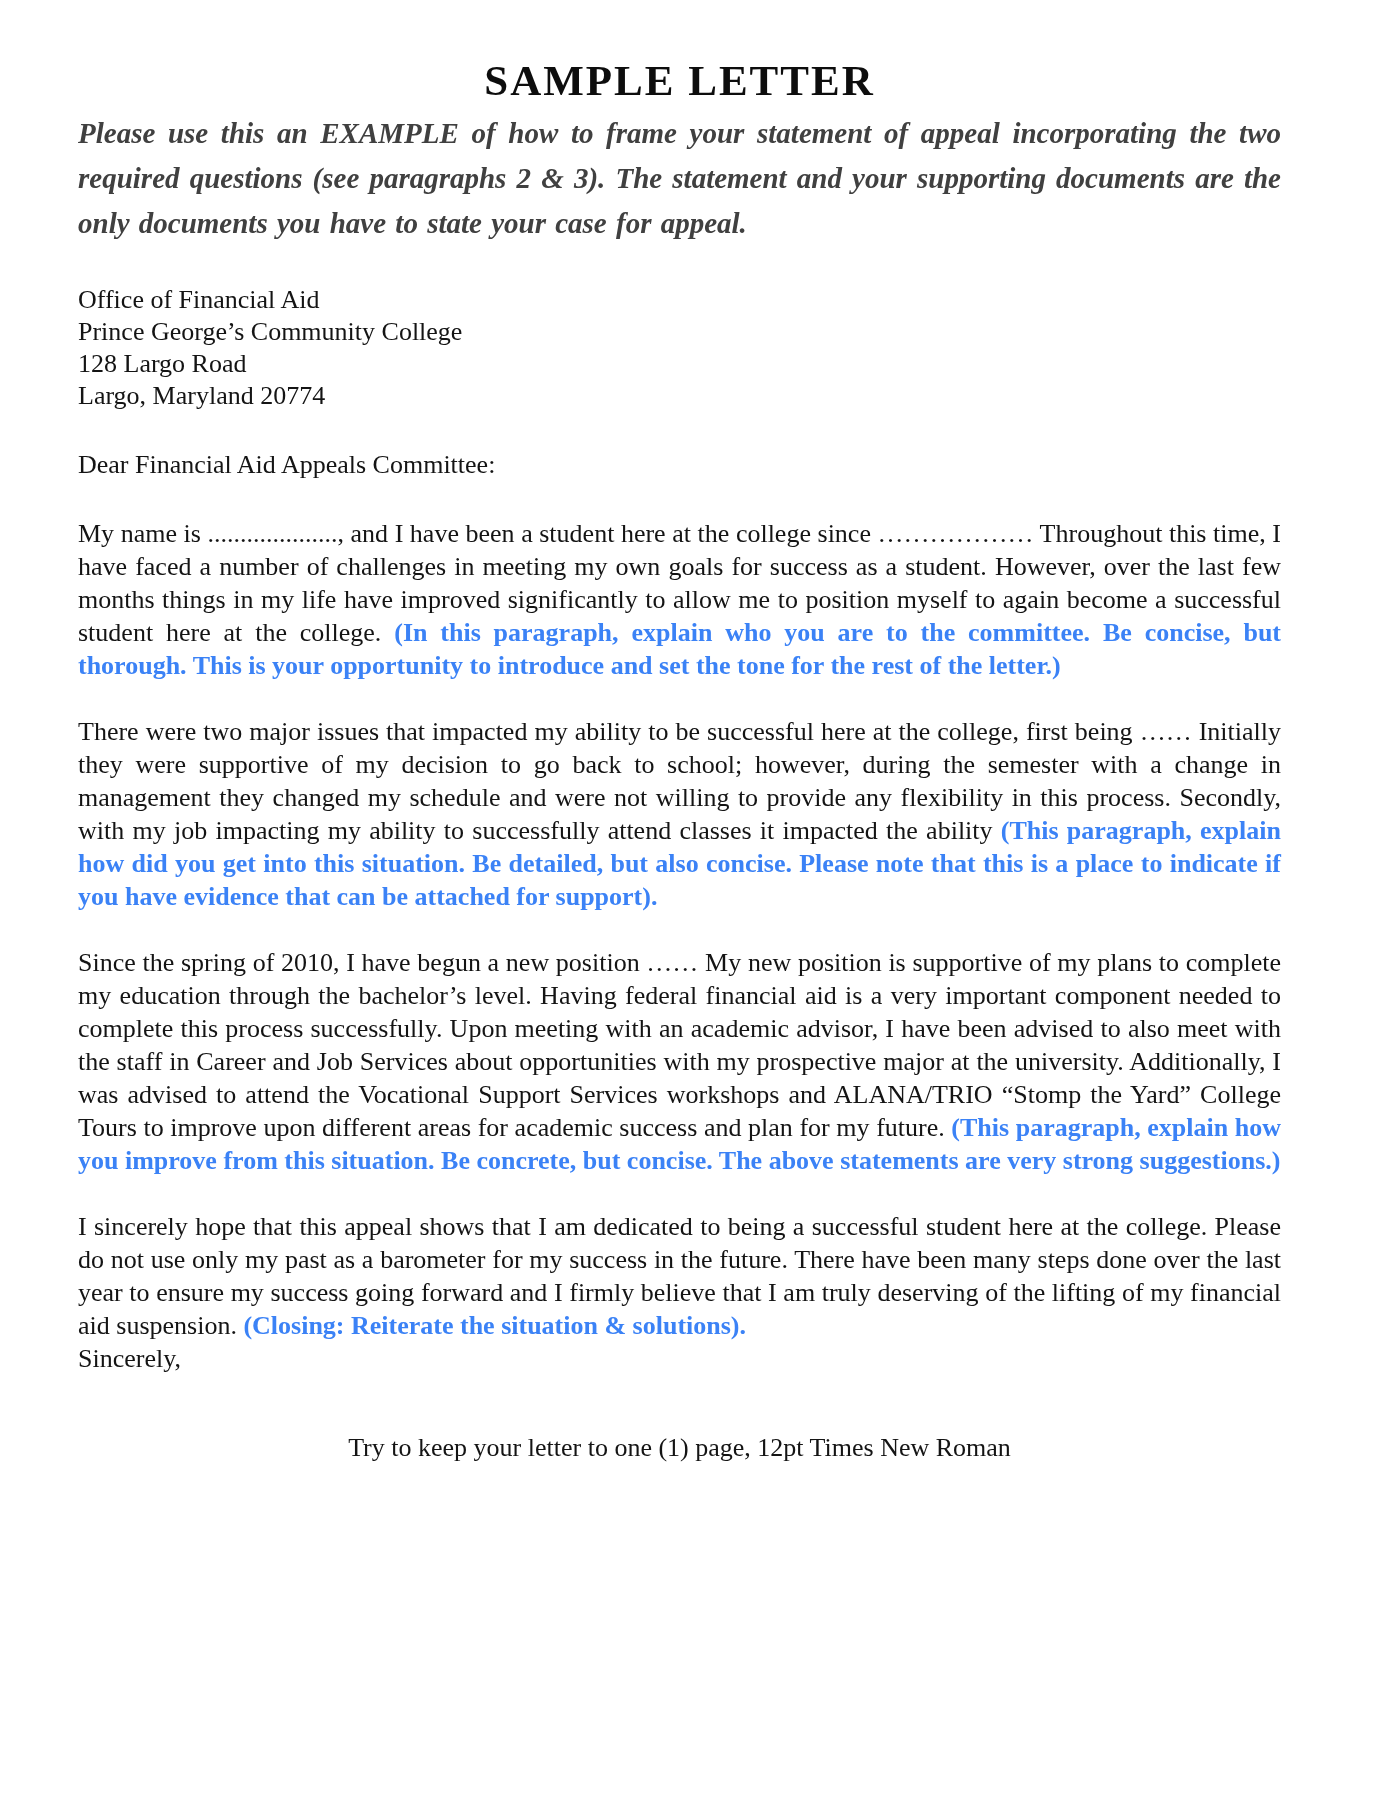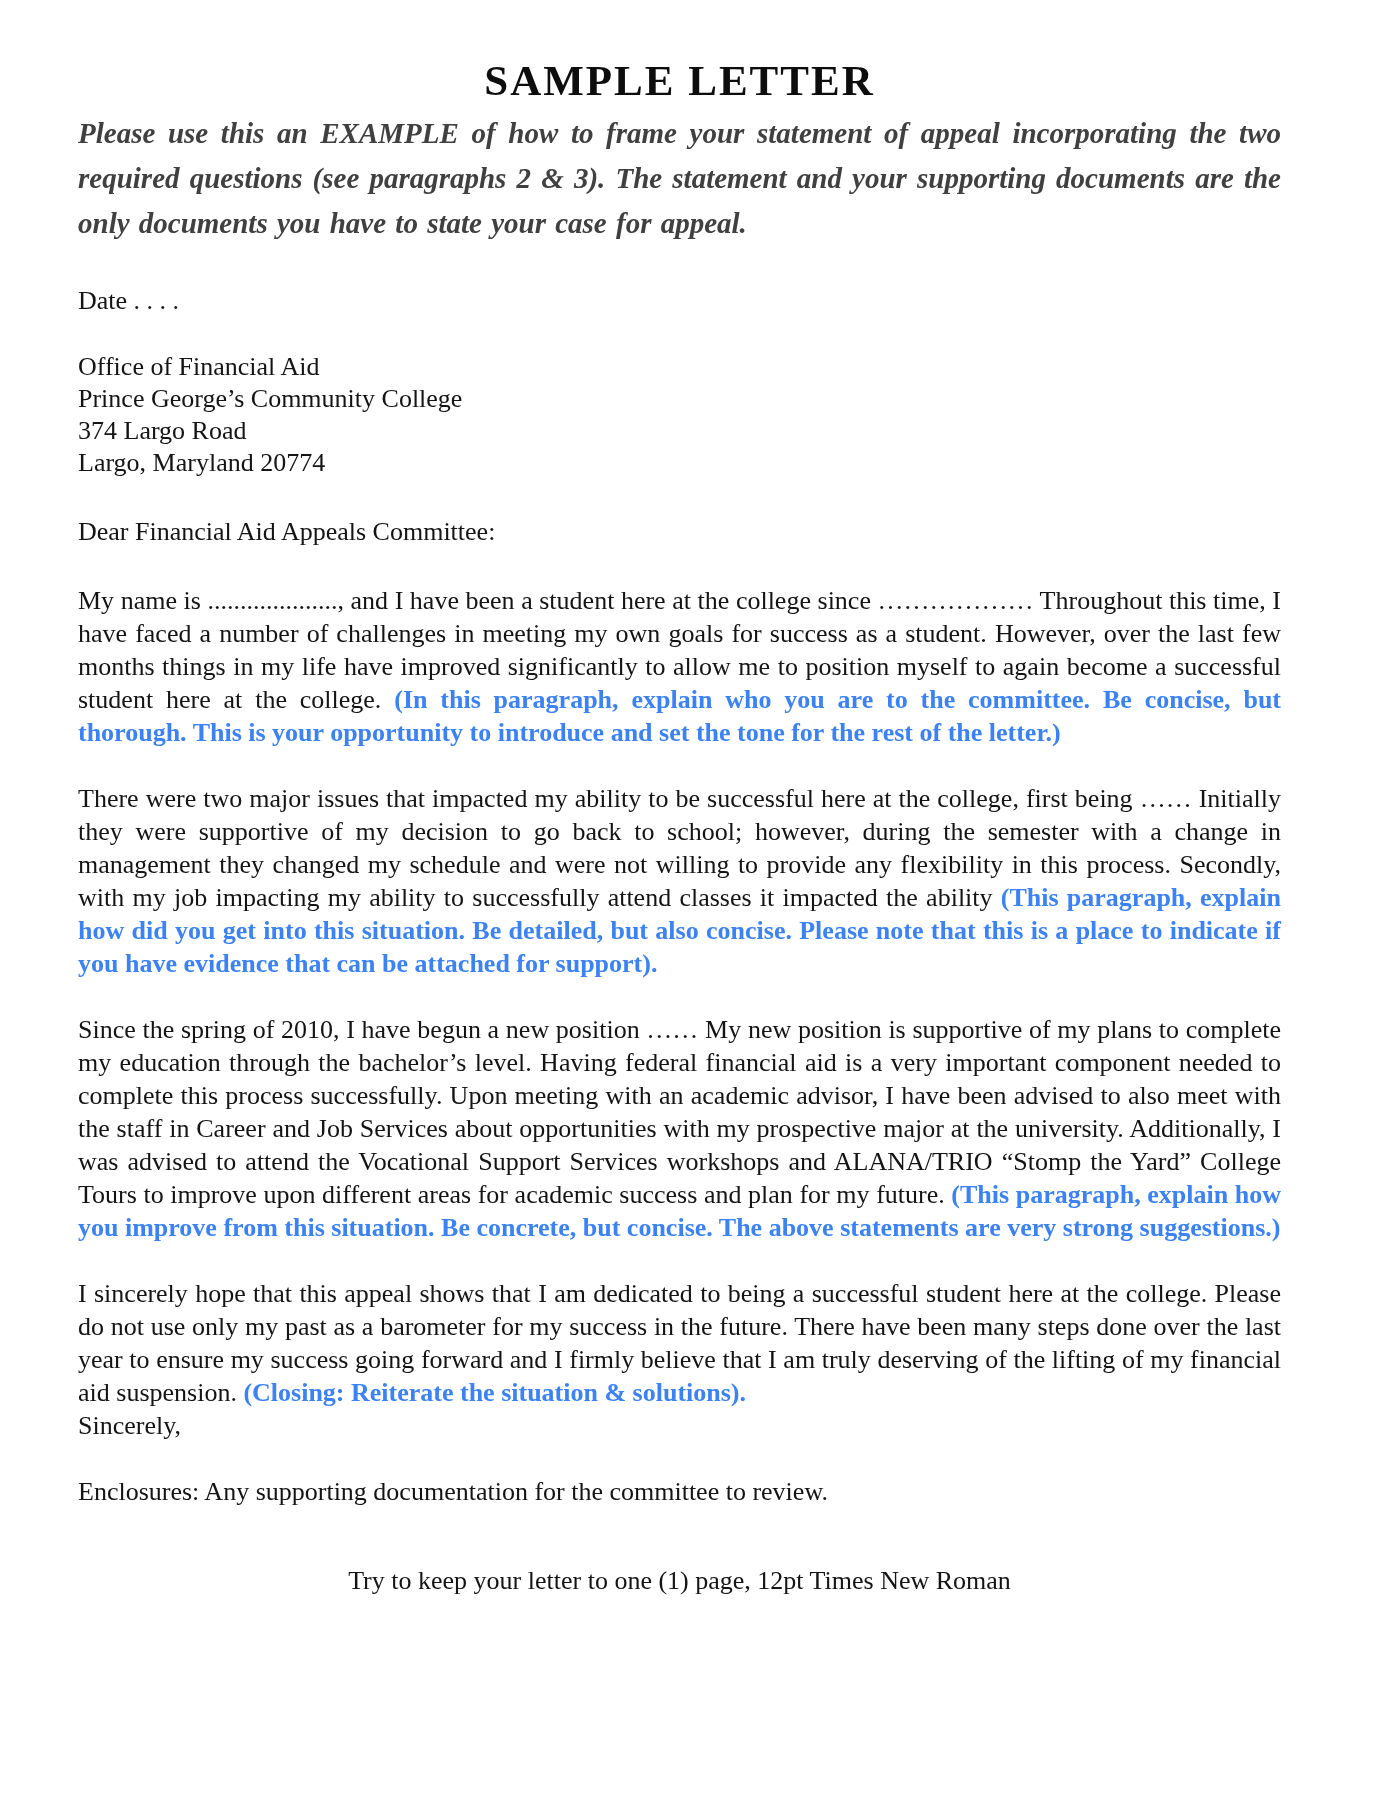--- a/index.html
+++ b/index.html
@@ -64,41 +64,39 @@
 </style>
 </head>
 <body>
 
 <div class="page">
 
   <h1 class="title">SAMPLE LETTER</h1>
 
   <p class="intro">Please use this an EXAMPLE of how to frame your statement of appeal incorporating the two required questions (see paragraphs 2 &amp; 3). The statement and your supporting documents are the only documents you have to state your case for appeal.</p>
 
-  <p class="line date-line">Date . . . .</p>
 
   <div class="address">
     <p class="line">Office of Financial Aid</p>
     <p class="line">Prince George’s Community College</p>
-    <p class="line">374 Largo Road</p>
+    <p class="line">128 Largo Road</p>
     <p class="line">Largo, Maryland 20774</p>
   </div>
 
   <p class="line salutation">Dear Financial Aid Appeals Committee:</p>
 
   <p class="para"><span>My name is ...................., and I have been a student here at the college since ……………… Throughout this time, I have faced a number of challenges in meeting my own goals for success as a student. However, over the last few months things in my life have improved significantly to allow me to position myself to again become a successful student here at the college. </span><strong>(In this paragraph, explain who you are to the committee. Be concise, but thorough. This is your opportunity to introduce and set the tone for the rest of the letter.)</strong></p>
 
   <p class="para"><span>There were two major issues that impacted my ability to be successful here at the college, first being …… Initially they were supportive of my decision to go back to school; however, during the semester with a change in management they changed my schedule and were not willing to provide any flexibility in this process. Secondly, with my job impacting my ability to successfully attend classes it impacted the ability </span><strong>(This paragraph, explain how did you get into this situation. Be detailed, but also concise. Please note that this is a place to indicate if you have evidence that can be attached for support).</strong></p>
 
   <p class="para"><span>Since the spring of 2010, I have begun a new position …… My new position is supportive of my plans to complete my education through the bachelor’s level. Having federal financial aid is a very important component needed to complete this process successfully. Upon meeting with an academic advisor, I have been advised to also meet with the staff in Career and Job Services about opportunities with my prospective major at the university. Additionally, I was advised to attend the Vocational Support Services workshops and ALANA/TRIO “Stomp the Yard” College Tours to improve upon different areas for academic success and plan for my future. </span><strong>(This paragraph, explain how you improve from this situation. Be concrete, but concise. The above statements are very strong suggestions.)</strong></p>
 
   <div class="closing-block">
     <p class="para" style="margin-bottom:0;"><span>I sincerely hope that this appeal shows that I am dedicated to being a successful student here at the college. Please do not use only my past as a barometer for my success in the future. There have been many steps done over the last year to ensure my success going forward and I firmly believe that I am truly deserving of the lifting of my financial aid suspension. </span><strong>(Closing: Reiterate the situation &amp; solutions).</strong></p>
     <p class="line">Sincerely,</p>
   </div>
 
   <div class="sig-block">
-    <p class="line">Enclosures: Any supporting documentation for the committee to review.</p>
   </div>
 
   <p class="footer-note">Try to keep your letter to one (1) page, 12pt Times New Roman</p>
 
 </div>
 
 </body></html>

